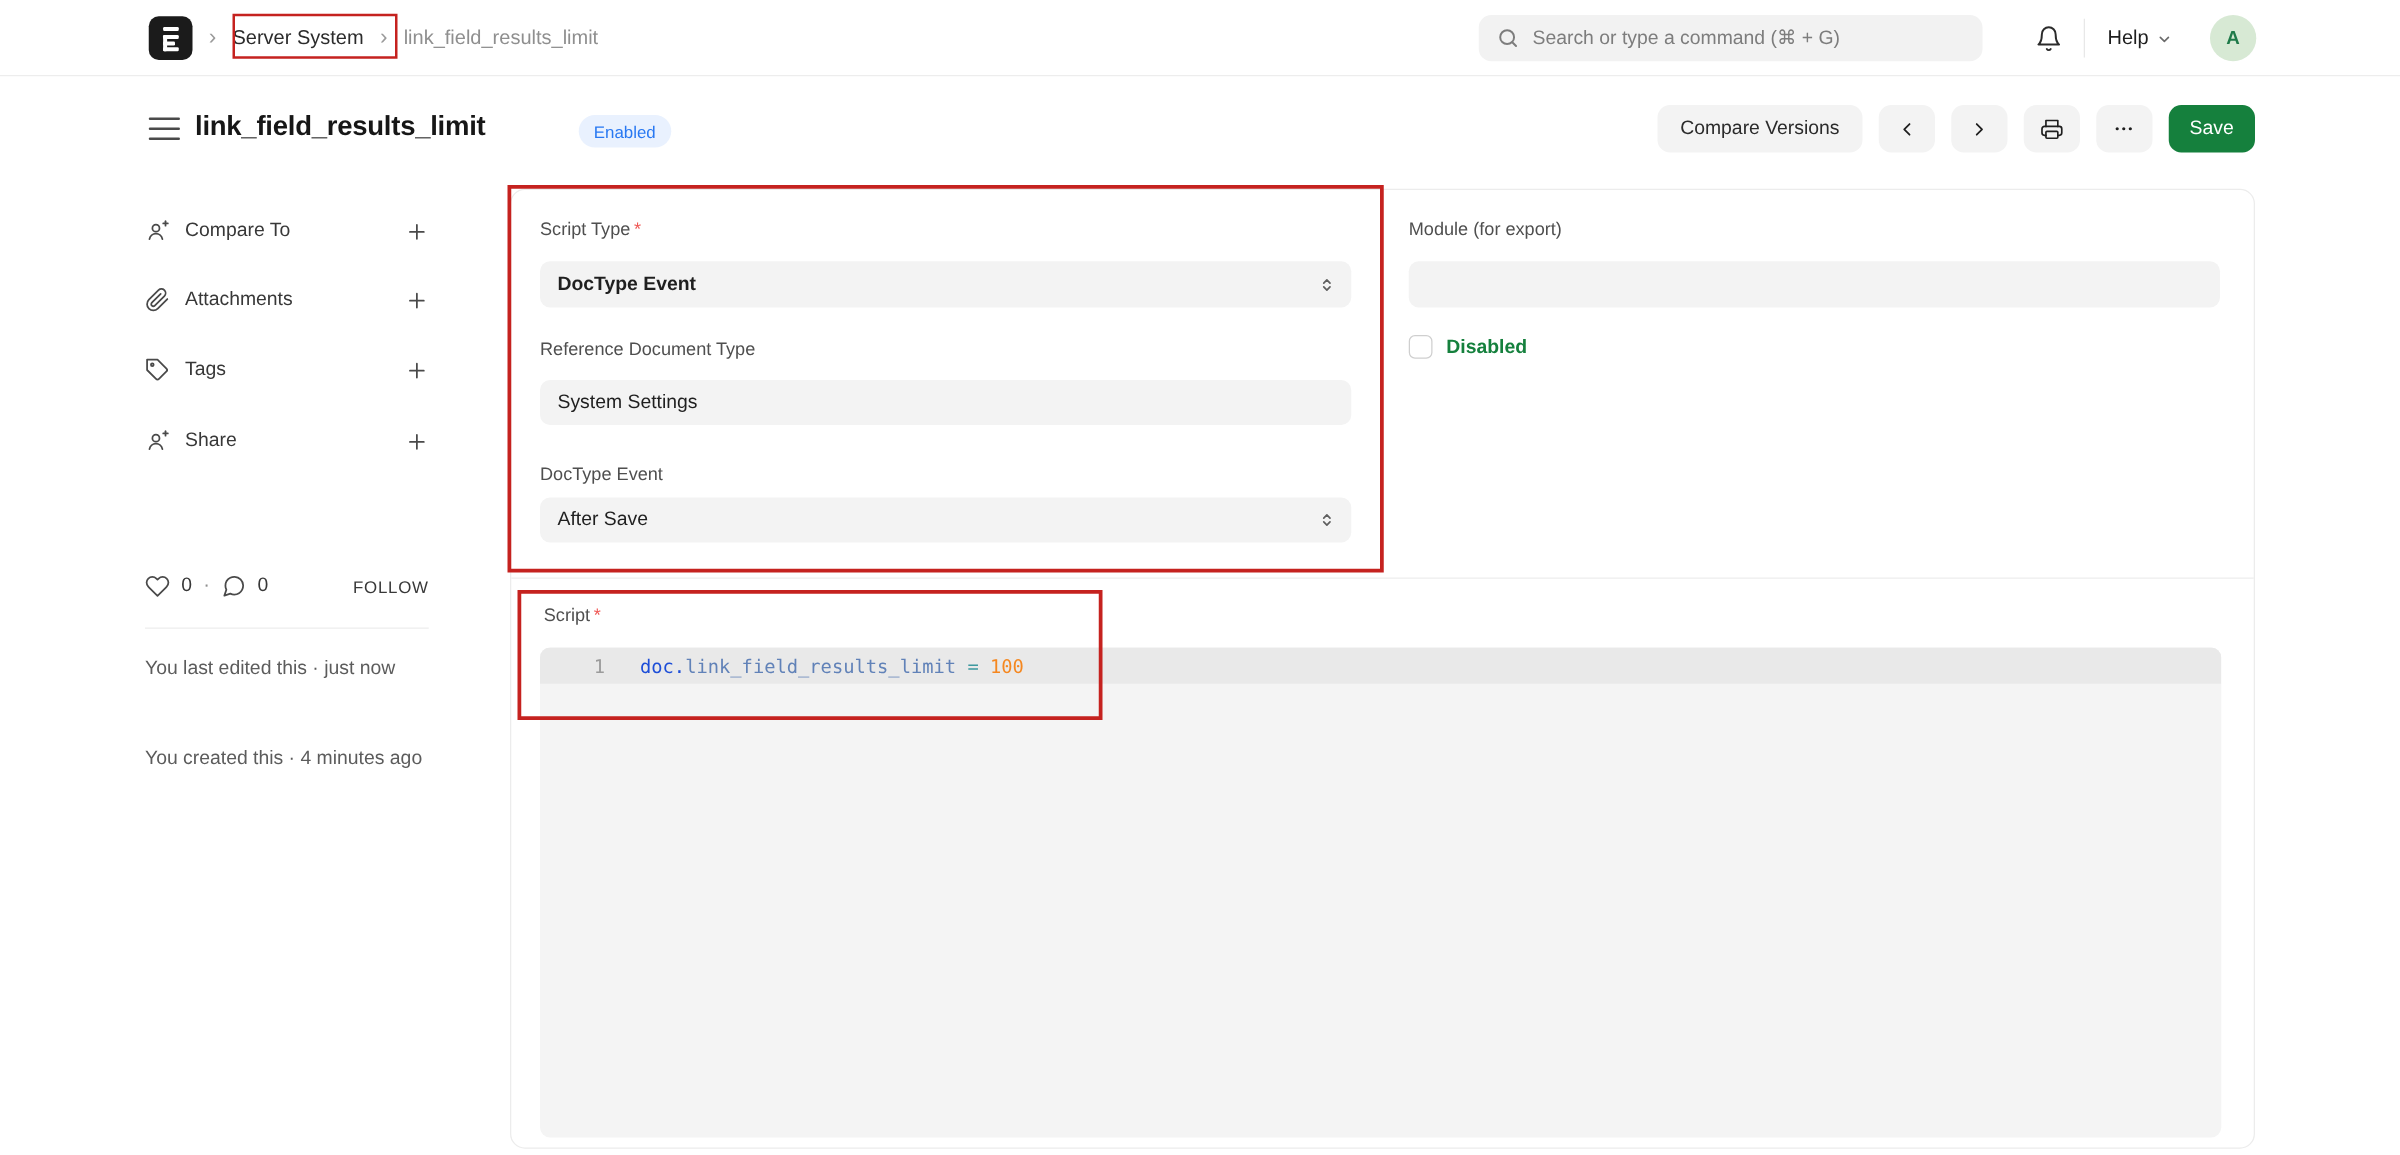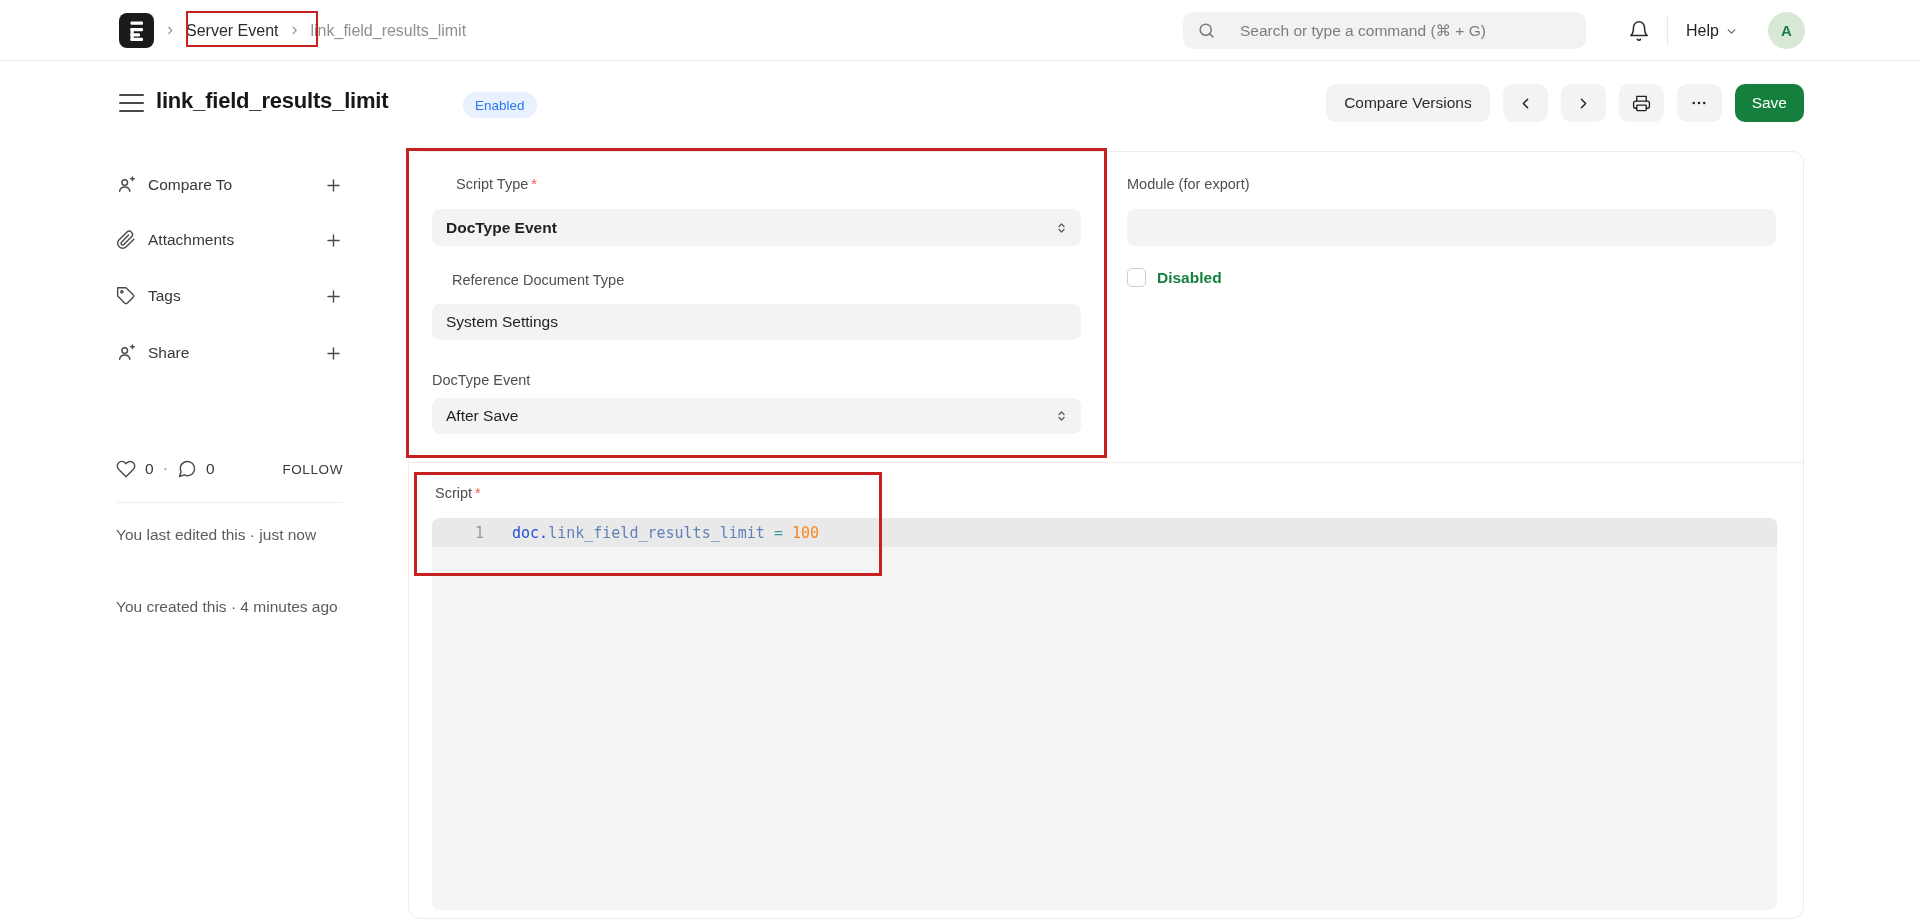--- a/index.html
+++ b/index.html
@@ -10,21 +10,21 @@
   
   .navbar { position:absolute; top:0; left:0; width:1920px; height:61px;
             background:#fff; border-bottom:1px solid #ededed; z-index:5; }
   .logo { position:absolute; left:119px; top:13px; width:35px; height:35px;
           background:#1b1b1b; border-radius:8px; display:flex; align-items:center; justify-content:center; }
   .breadcrumbs { position:absolute; left:167px; top:0; height:61px; display:flex; align-items:center; gap:13px; }
   .crumb-sep { color:#9a9a9a; font-size:18px; line-height:1; padding-bottom:3px; }
   .crumb-current { color:#2b2b2b; font-size:16px; }
   .crumb-doc { color:#8f8f8f; font-size:16px; }
   .searchbar { position:absolute; left:1183px; top:12px; width:403px; height:37px;
-               background:#f2f2f2; border-radius:10px; display:flex; align-items:center; padding:0 14px; gap:24px; }
+               background:#f2f2f2; border-radius:10px; display:flex; align-items:center; padding:0 14px; gap:10px; }
   .searchbar input { border:none; background:transparent; outline:none; flex:1;
                      font-family:"Liberation Sans",sans-serif; font-size:15.5px; color:#4f4f4f; }
   .searchbar input::placeholder { color:#7d7d7d; }
   .bell-btn { position:absolute; left:1622px; top:14px; width:34px; height:34px;
               display:flex; align-items:center; justify-content:center; color:#2b2b2b; cursor:pointer; }
   .nav-divider { position:absolute; left:1667px; top:15px; width:1px; height:31px; background:#e8e8e8; }
   .help-menu { position:absolute; left:1686px; top:14px; height:34px; display:flex;
                align-items:center; gap:6px; font-size:16px; color:#1f1f1f; cursor:pointer; }
   .avatar { position:absolute; left:1768px; top:12px; width:37px; height:37px; border-radius:50%;
             background:#d7e9d4; color:#1f7a49; font-size:15px; font-weight:700;
@@ -75,25 +75,25 @@
              font-size:15.5px; color:#1f1f1f; display:flex; align-items:center;
              padding:0 14px; cursor:pointer; }
   input.control { font-family:"Liberation Sans",sans-serif; outline:none; cursor:text; display:block; }
   .select-chevrons { position:absolute; right:12px; top:50%; transform:translateY(-50%); color:#5f5f5f; }
   .val-bold { font-weight:700; }
   .checkbox-row { position:absolute; left:718px; top:116px; display:flex; align-items:center; gap:11px; cursor:pointer; }
   .checkbox { width:19px; height:19px; background:#fff; border:1.5px solid #cfcfcf; border-radius:5px; }
   .checkbox-label { font-size:15.5px; font-weight:700; color:#15803d; }
 
   
-  .lbl-script-type { left:23px; top:24px;margin-left:24px; }
+  .lbl-script-type { left:23px; top:24px; }
   .ctl-script-type { left:23px; top:57px; width:649px; height:37px; }
   .lbl-module { left:718px; top:24px; }
   .ctl-module { left:718px; top:57px; width:649px; height:37px; }
-  .lbl-rdt { left:23px; top:120px;margin-left:20px; }
+  .lbl-rdt { left:23px; top:120px; }
   .ctl-rdt { left:23px; top:152px; width:649px; height:36px; }
   .lbl-dte { left:23px; top:220px; }
   .ctl-dte { left:23px; top:246px; width:649px; height:36px; }
 
   
   .script-section { position:relative; width:100%; height:456px; }
   .lbl-script { left:26px; top:22px; }
   .code-editor { position:absolute; left:23px; top:55px; width:1345px; height:392px;
                  background:#f4f4f4; border-radius:8px; overflow:hidden;
                  font-family:"DejaVu Sans Mono", monospace; font-size:15px; }
@@ -115,21 +115,21 @@
     <svg width="34" height="34" viewBox="0 0 34 34">
       <rect x="10.5" y="7.5" width="12.5" height="3.2" rx="1" fill="#fff"></rect>
       <rect x="10.5" y="14" width="12.5" height="3.2" rx="1" fill="#fff"></rect>
       <rect x="10.5" y="14" width="3.2" height="13" rx="1" fill="#fff"></rect>
       <rect x="10.5" y="19.2" width="9.5" height="3.2" rx="1" fill="#fff"></rect>
       <rect x="10.5" y="23.8" width="12.5" height="3.2" rx="1" fill="#fff"></rect>
     </svg>
   </div>
   <div class="breadcrumbs">
     <span class="crumb-sep">›</span>
-    <span class="crumb-current">Server Event</span>
+    <span class="crumb-current">Server System</span>
     <span class="crumb-sep">›</span>
     <span class="crumb-doc">link_field_results_limit</span>
   </div>
   <div class="searchbar">
     <svg width="19" height="19" viewBox="0 0 24 24" fill="none" stroke="#7d7d7d" stroke-width="2" stroke-linecap="round">
       <circle cx="11" cy="11" r="7"></circle>
         <path d="M20 20l-3.8-3.8"></path>
     </svg>
     <input placeholder="Search or type a command (⌘ + G)" style="">
   </div>

